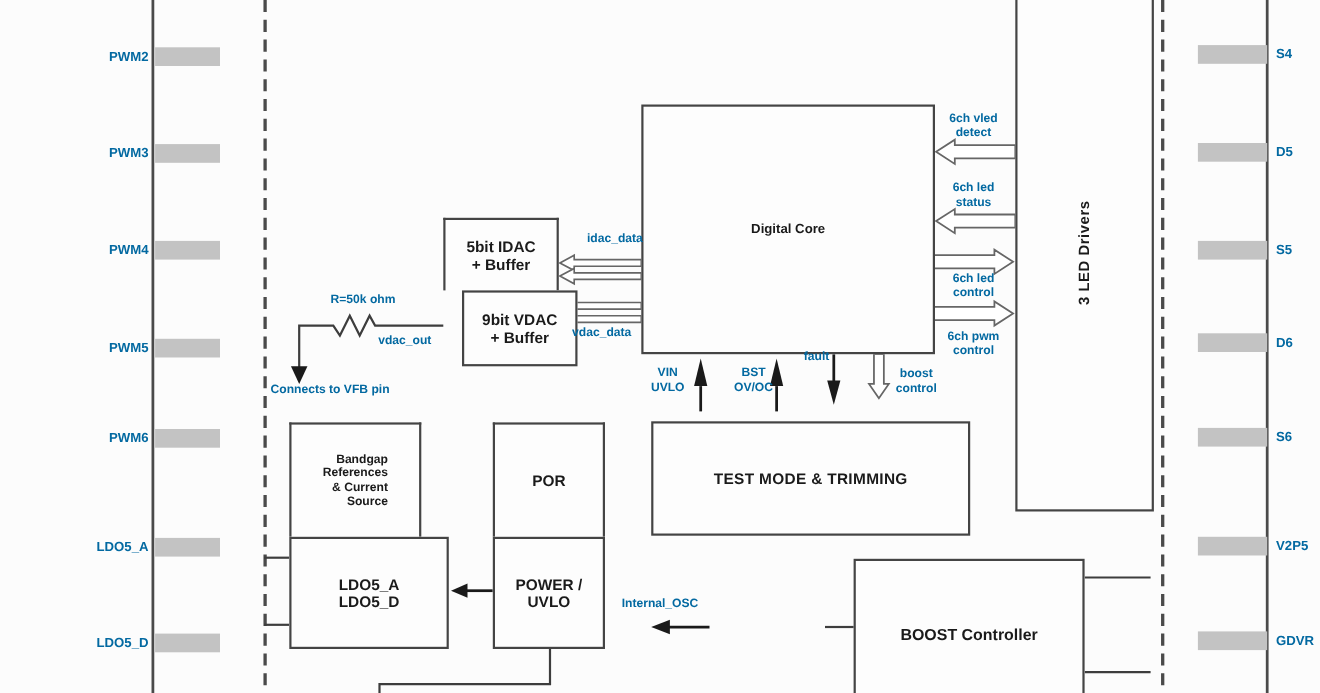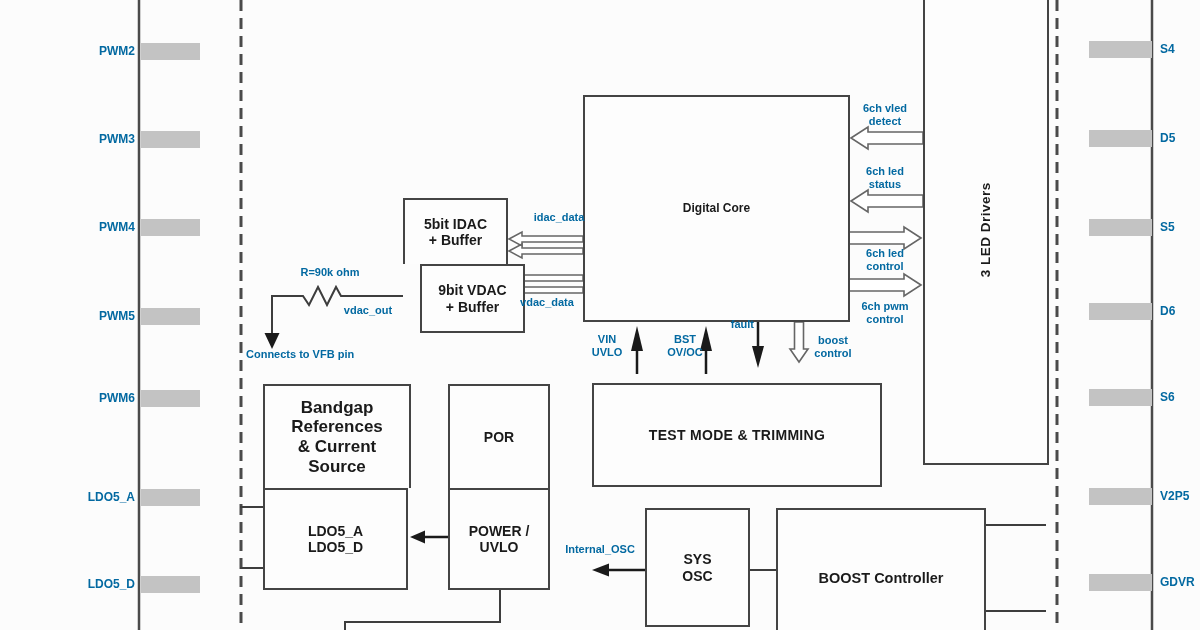--- a/index.html
+++ b/index.html
@@ -111,35 +111,33 @@
     </g>
   </svg>
 
   <div class="box nobot" style="left:403px;top:198px;width:105px;height:66px;font-size:14px;">5bit IDAC
 + Buffer</div>
   <div class="box" style="left:420px;top:264px;width:105px;height:69px;font-size:14px;">9bit VDAC
 + Buffer</div>
 
   <div class="box" style="left:583px;top:95px;width:267px;height:227px;font-size:12px;">Digital Core</div>
 
-  <div class="box nobot" style="left:263px;top:384px;width:148px;height:104px;font-size:17px;">Bandgap
+  <div class="box nobot" style="left:263px;top:384px;width:120px;height:104px;font-size:11px;text-align:right;">Bandgap
 References
 &amp; Current
 Source</div>
   <div class="box" style="left:263px;top:488px;width:145px;height:102px;font-size:14px;">LDO5_A
 LDO5_D</div>
 
   <div class="box nobot" style="left:448px;top:384px;width:102px;height:104px;font-size:14px;">POR</div>
   <div class="box" style="left:448px;top:488px;width:102px;height:102px;font-size:14px;">POWER /
 UVLO</div>
 
   <div class="box" style="left:592px;top:383px;width:290px;height:104px;font-size:14px;letter-spacing:.3px;">TEST MODE &amp; TRIMMING</div>
 
-  <div class="box" style="left:645px;top:508px;width:105px;height:119px;font-size:14px;">SYS
-OSC</div>
   <div class="box" style="left:776px;top:508px;width:210px;height:140px;font-size:14.5px;">BOOST Controller</div>
 
   <div class="box vert" style="left:923px;top:-5px;width:126px;height:470px;">
     <span>3 LED Drivers</span>
   </div>
 
   <div class="pad" style="left:141px;top:43px;width:59px;height:17px;"></div>
   <div class="pad" style="left:141px;top:131px;width:59px;height:17px;"></div>
   <div class="pad" style="left:141px;top:219px;width:59px;height:17px;"></div>
   <div class="pad" style="left:141px;top:308px;width:59px;height:17px;"></div>
@@ -166,21 +164,21 @@
   <div class="lbl pin pinR" style="left:1160px;top:41px;width:70px;">S4</div>
   <div class="lbl pin pinR" style="left:1160px;top:130px;width:70px;">D5</div>
   <div class="lbl pin pinR" style="left:1160px;top:219px;width:70px;">S5</div>
   <div class="lbl pin pinR" style="left:1160px;top:303px;width:70px;">D6</div>
   <div class="lbl pin pinR" style="left:1160px;top:389px;width:70px;">S6</div>
   <div class="lbl pin pinR" style="left:1160px;top:488px;width:70px;">V2P5</div>
   <div class="lbl pin pinR" style="left:1160px;top:574px;width:70px;">GDVR</div>
 
   <div class="lbl sig" style="left:524px;top:211px;width:70px;">idac_data</div>
   <div class="lbl sig" style="left:512px;top:296px;width:70px;">vdac_data</div>
-  <div class="lbl sig" style="left:290px;top:266px;width:80px;">R=90k ohm</div>
+  <div class="lbl sig" style="left:290px;top:266px;width:80px;">R=50k ohm</div>
   <div class="lbl sig" style="left:336px;top:304px;width:64px;">vdac_out</div>
   <div class="lbl sig sigL" style="left:246px;top:348px;width:140px;">Connects to VFB pin</div>
 
   <div class="lbl sig" style="left:586px;top:333px;width:42px;">VIN
 UVLO</div>
   <div class="lbl sig" style="left:662px;top:333px;width:46px;">BST
 OV/OC</div>
   <div class="lbl sig" style="left:714px;top:318px;width:40px;text-align:right;">fault</div>
   <div class="lbl sig" style="left:810px;top:334px;width:46px;">boost
 control</div>

